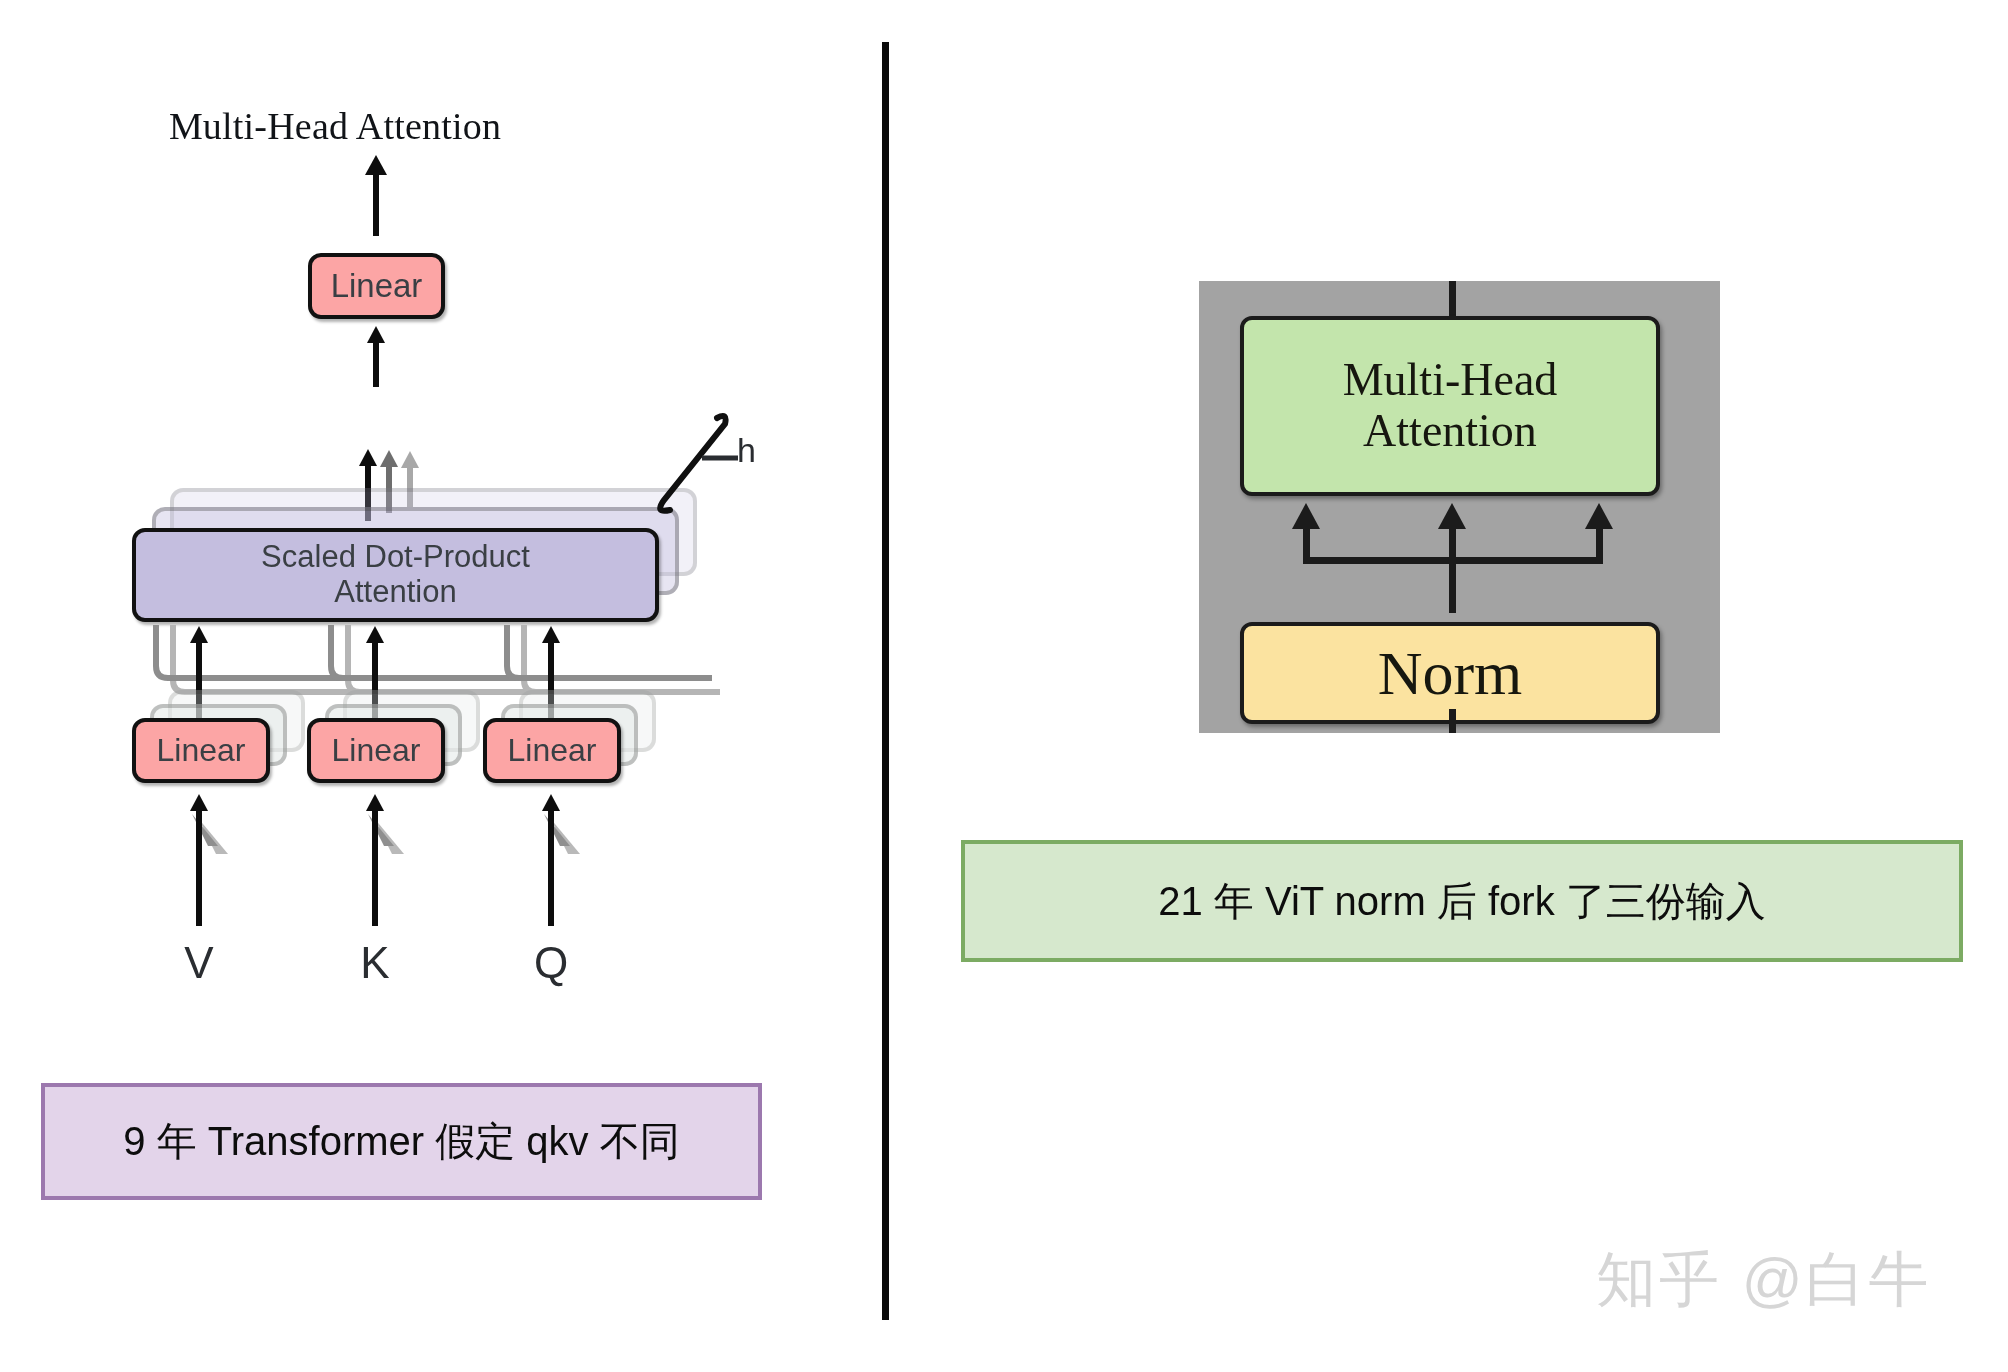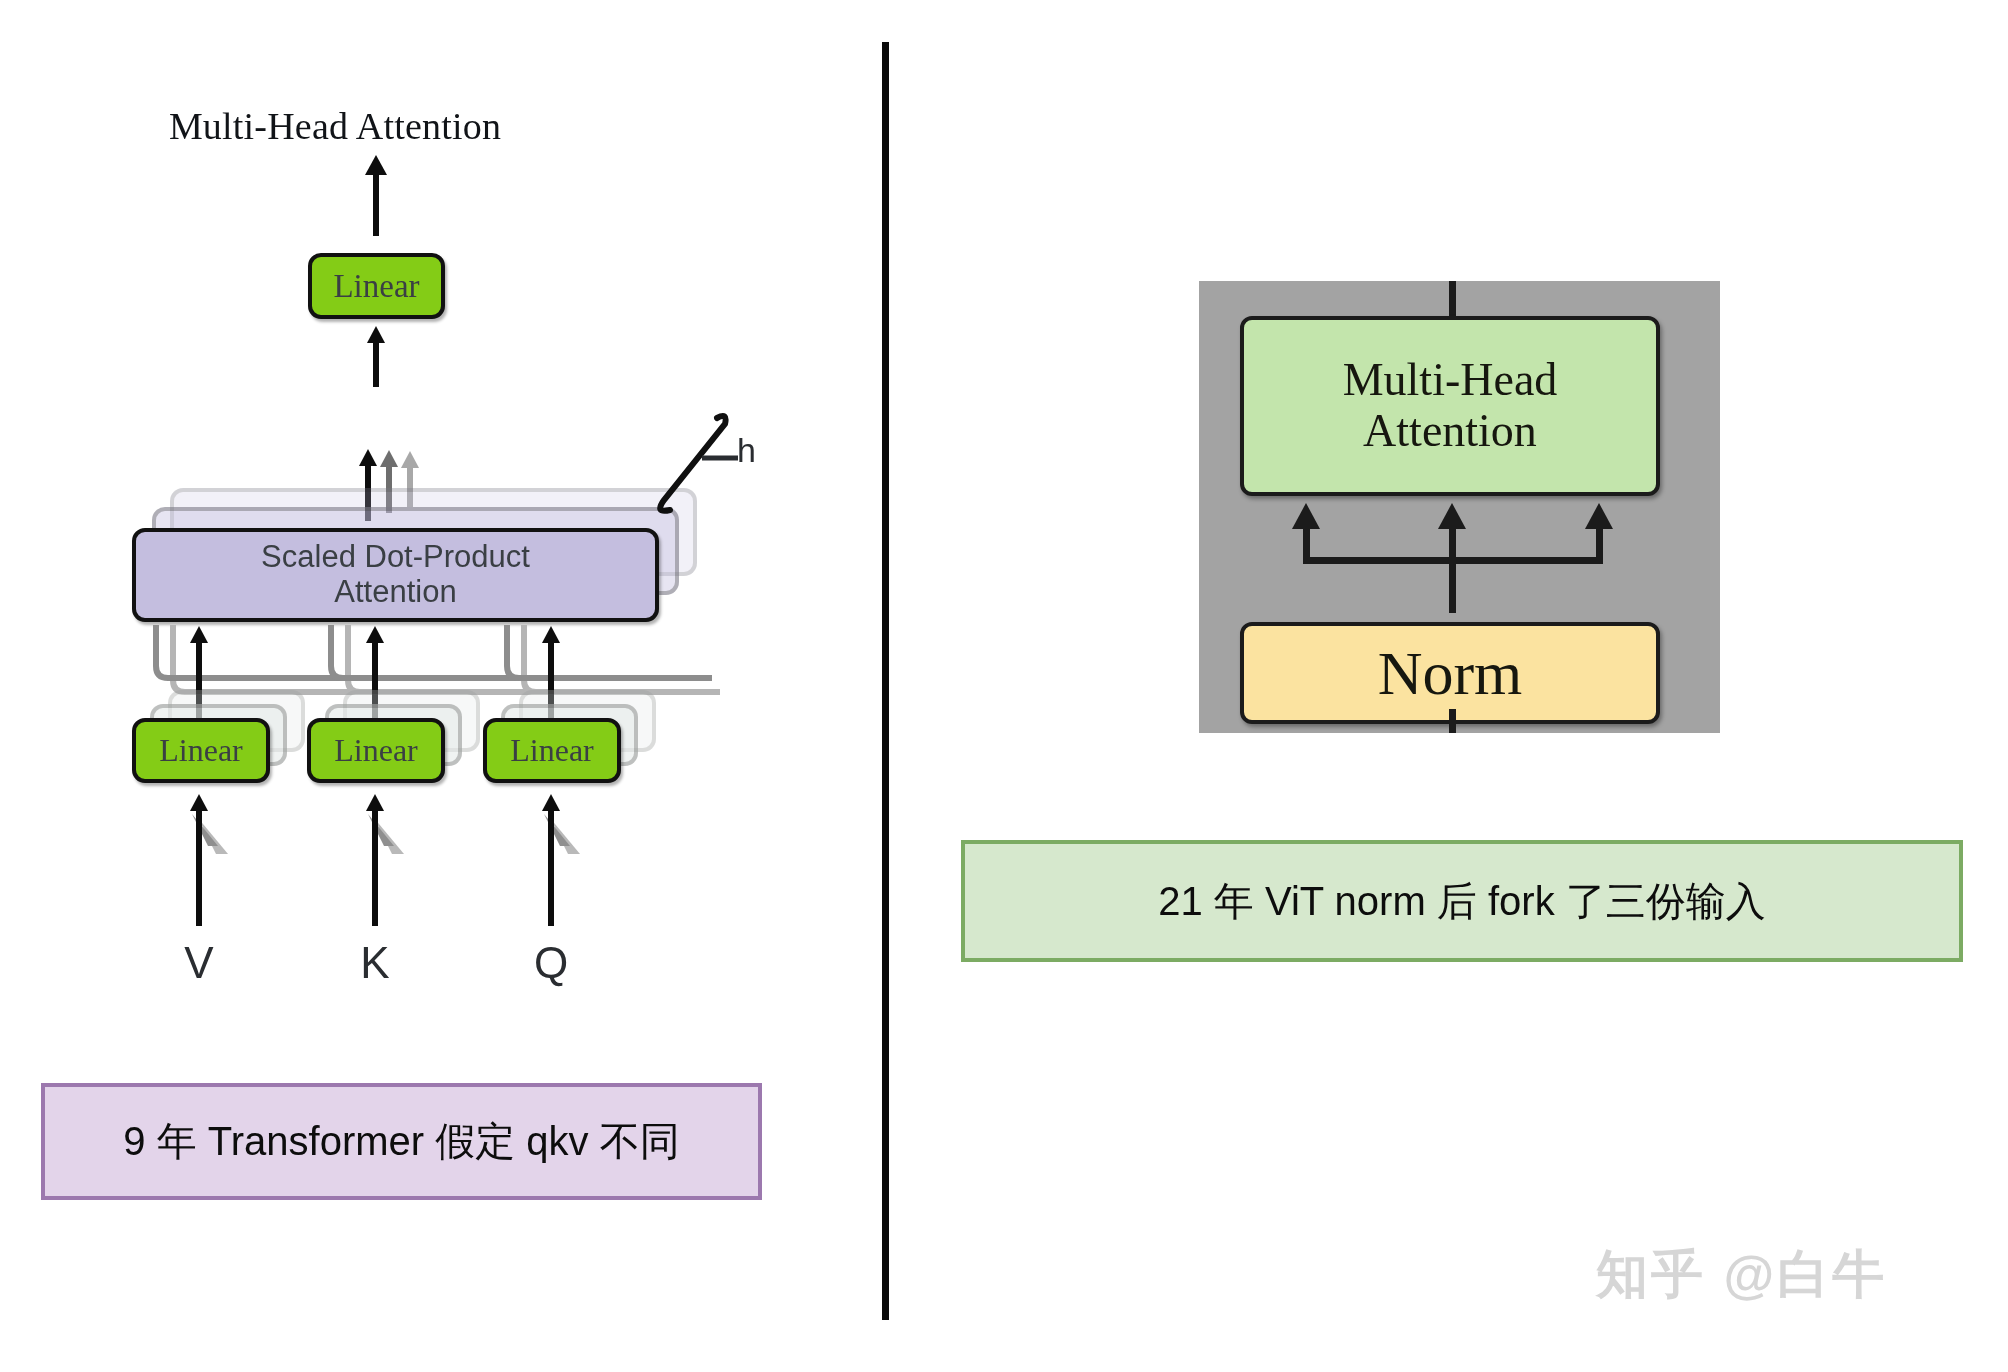--- a/index.html
+++ b/index.html
@@ -54,21 +54,21 @@
     border-radius: 13px;
     display: flex;
     align-items: center;
     justify-content: center;
     text-align: center;
     color: #3a3f44;
     font-family: "Liberation Sans", sans-serif;
     line-height: 1.12;
     box-shadow: 2px 3px 3px rgba(0,0,0,0.30);
   }
-  .node-grey   { background: #84cc16; font-family: Liberation Serif, serif; }
+  .node-grey   { background: #fca5a5; }
   .node-yellow { background: #fbf3c4; }
   .node-purple { background: #c4bedf; }
 
   
   .ghost {
     box-sizing: border-box;
     border: 4px solid rgba(60,60,60,0.33);
     border-radius: 13px;
     background: rgba(196,190,223,0.40);
   }
@@ -186,22 +186,22 @@
     border-left: 14px solid transparent;
     border-right: 14px solid transparent;
     border-bottom: 26px solid #1b1b1b;
   }
 
   
   #watermark {
     left: 1596px;
     top: 1240px;
     font-family: "Liberation Sans", sans-serif;
-    font-size: 52px;
-    font-weight: bold;
+    font-size: 60px;
+    font-weight: normal;
     color: #d6d6d6;
     letter-spacing: 3px;
     white-space: nowrap;
   }
 </style>
 </head>
 <body>
 
 <div class="abs" id="divider"></div>
 

